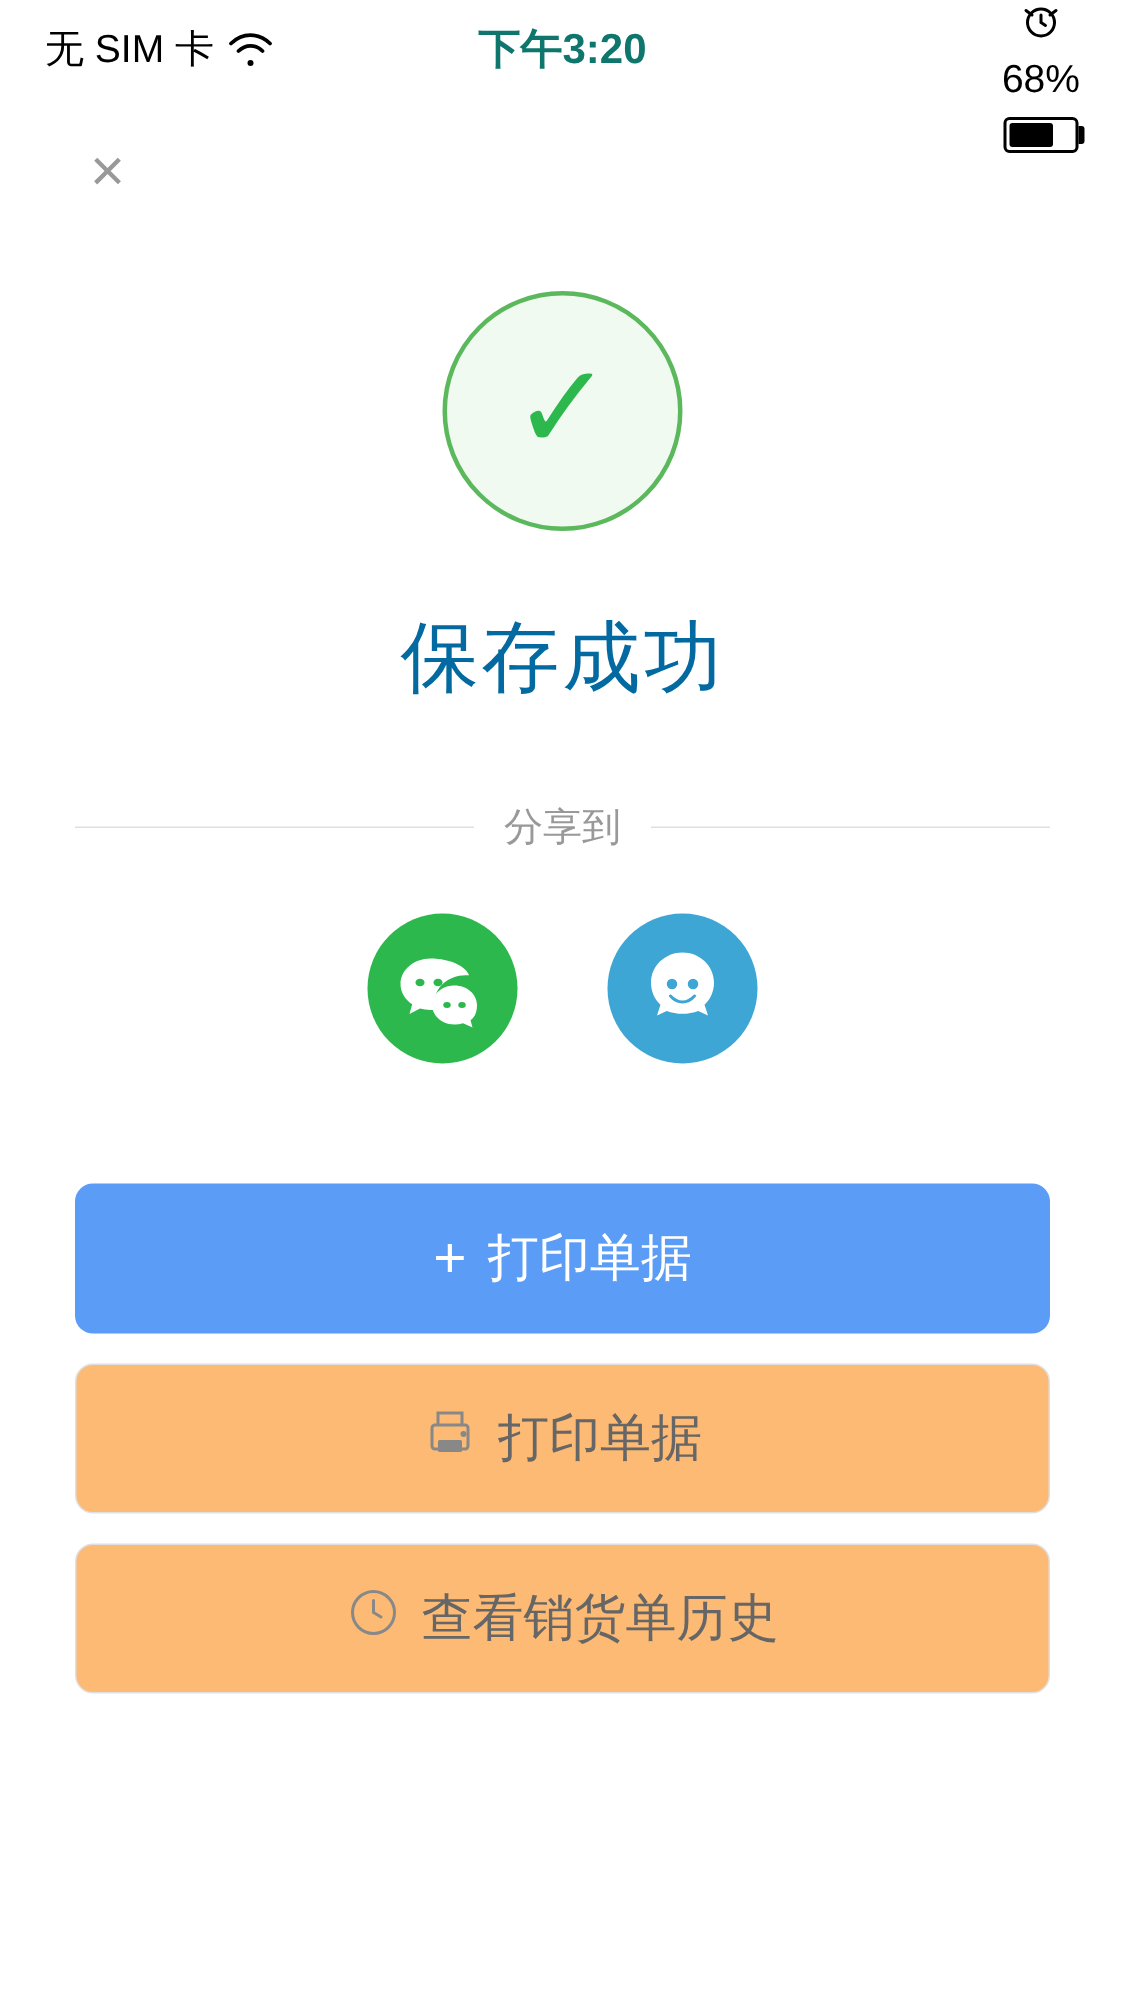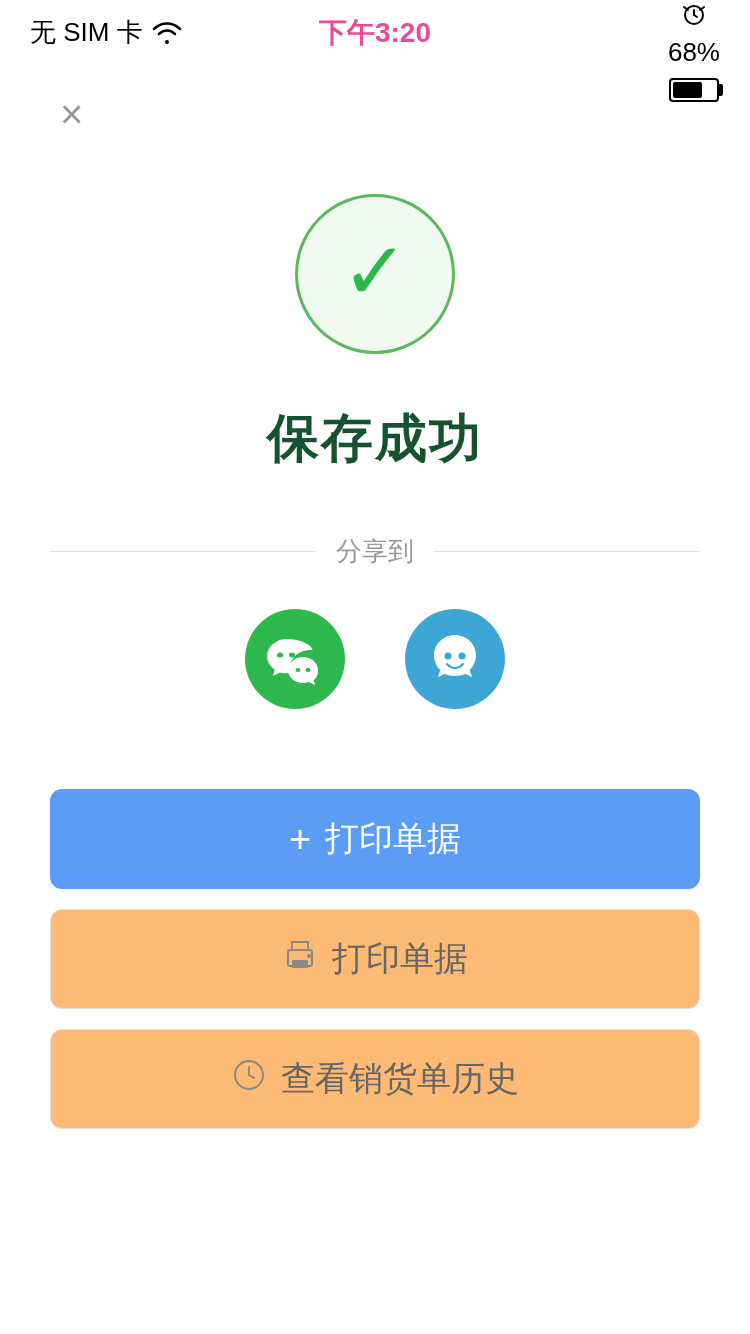--- a/index.html
+++ b/index.html
@@ -26,21 +26,21 @@
       display: flex;
       align-items: center;
       gap: 8px;
       font-size: 26px;
       color: #000;
       font-weight: 500;
     }
     .status-center {
       font-size: 28px;
       font-weight: 600;
-      color: #ec4899;
+      color: #0f766e;
       position: absolute;
       left: 50%;
       transform: translateX(-50%);
       top: 14px;
     }
     .status-right {
       display: flex;
       align-items: center;
       gap: 10px;
       font-size: 26px;
@@ -108,22 +108,22 @@
     .checkmark {
       color: #2db84d;
       font-size: 80px;
       line-height: 1;
       margin-top: -5px;
     }
 
     
     .success-title {
       font-size: 52px;
-      color: #14532d;
-      font-weight: 700;
+      color: #0369a1;
+      font-weight: 400;
       margin-top: 50px;
       letter-spacing: 2px;
     }
 
     
     .share-divider {
       width: 100%;
       display: flex;
       align-items: center;
       margin-top: 60px;

